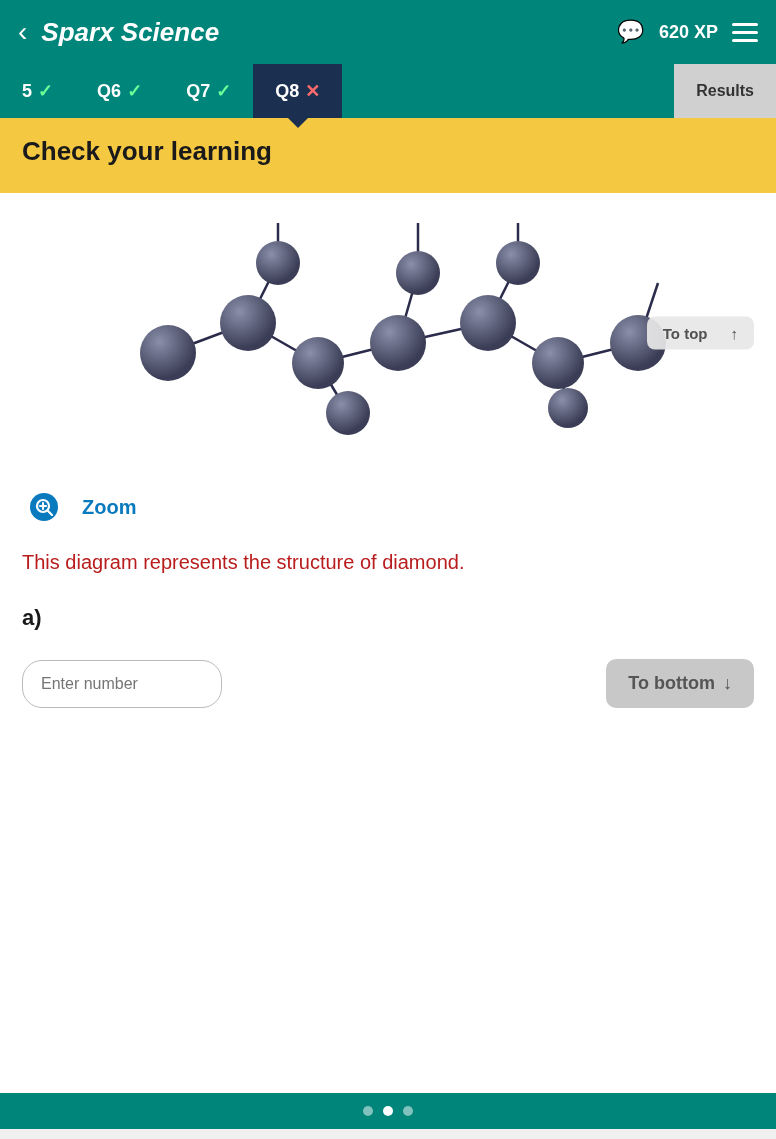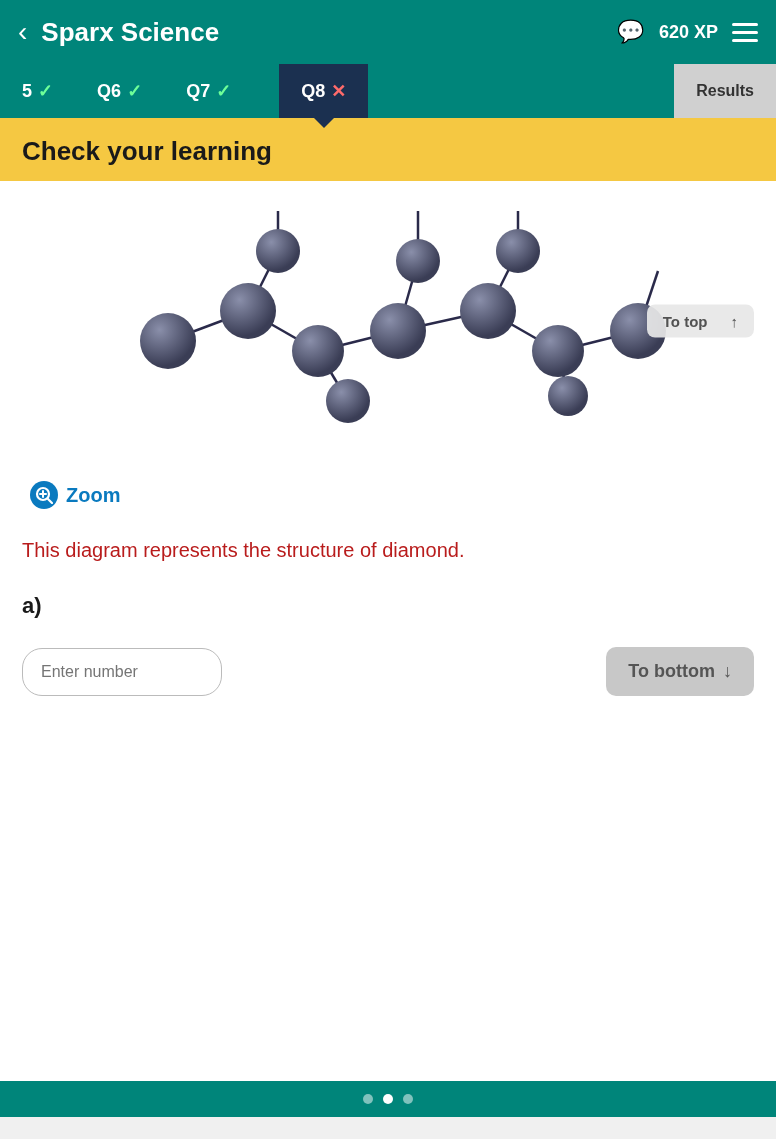--- a/index.html
+++ b/index.html
@@ -25,20 +25,21 @@
       font-size: 28px;
       font-weight: 300;
       cursor: pointer;
       line-height: 1;
     }
     .header-title {
       color: white;
       font-size: 26px;
       font-weight: 700;
       flex: 1;
+      font-style: italic;
     }
     .header-chat {
       color: white;
       font-size: 22px;
     }
     .header-xp {
       color: white;
       font-size: 18px;
       font-weight: 600;
     }
@@ -73,21 +74,20 @@
       padding: 0 22px;
       color: white;
       font-size: 18px;
       font-weight: 700;
       gap: 6px;
       cursor: pointer;
     }
     .tab-item.active {
       background: #1b3050;
       position: relative;
-      margin-left: 26px;
     }
     .tab-item.active::after {
       content: '';
       position: absolute;
       bottom: -10px;
       left: 50%;
       transform: translateX(-50%);
       border-left: 10px solid transparent;
       border-right: 10px solid transparent;
       border-top: 10px solid #1b3050;
@@ -108,21 +108,21 @@
       align-items: center;
       font-size: 16px;
       font-weight: 700;
       cursor: pointer;
       margin-left: auto;
     }
 
     
     .section-title-bar {
       background: #f5c842;
-      padding: 18px 22px 14px;
+      padding: 18px 22px 26px;
     }
     .section-title-text {
       font-size: 26px;
       font-weight: 800;
       color: #1a1a1a;
     }
 
     
     .main-content {
       background: white;
@@ -166,21 +166,21 @@
       opacity: 0.92;
     }
 
     
     .zoom-area {
       padding: 16px 0 22px;
     }
     .zoom-btn {
       display: flex;
       align-items: center;
-      gap: 8px;
+      gap: 24px;
       color: #0a7abf;
       font-size: 20px;
       font-weight: 700;
       background: none;
       border: none;
       cursor: pointer;
       padding: 4px 8px;
     }
     .zoom-icon {
       width: 28px;

